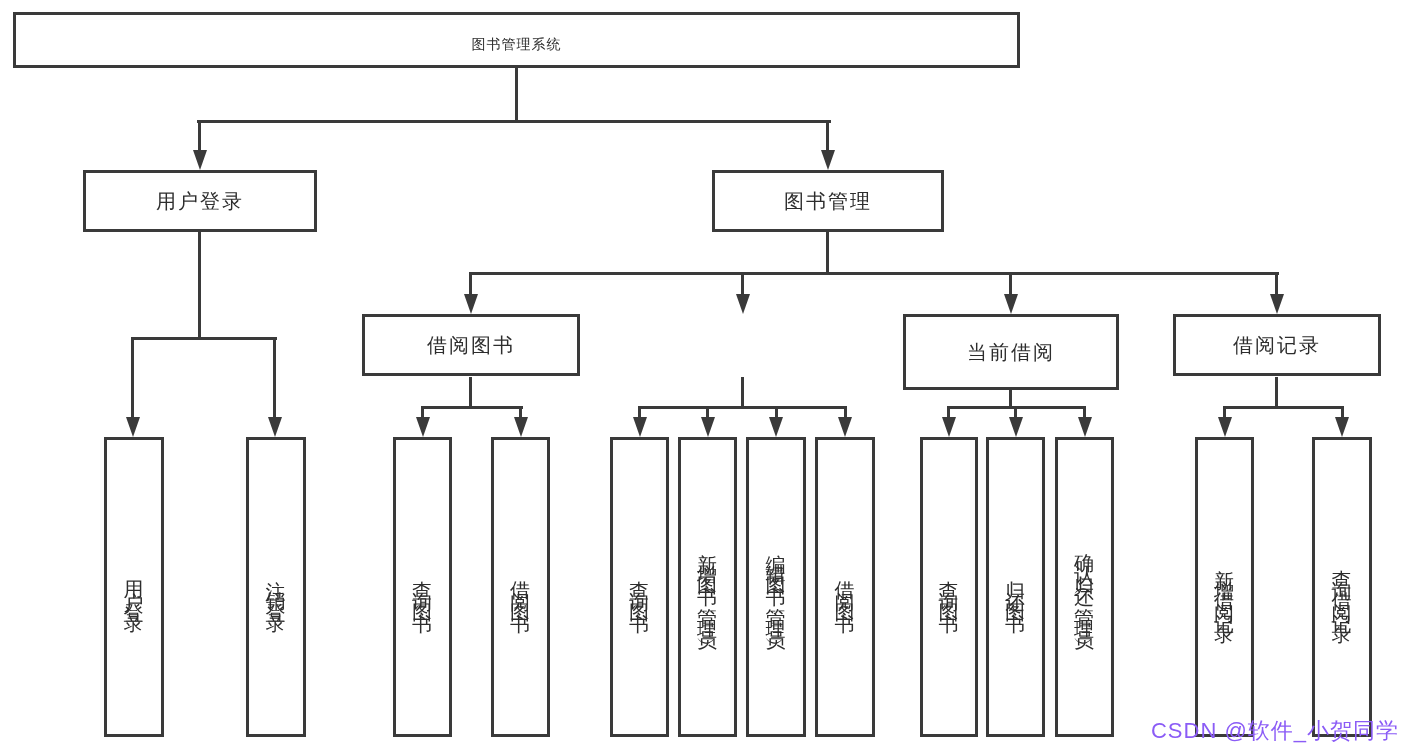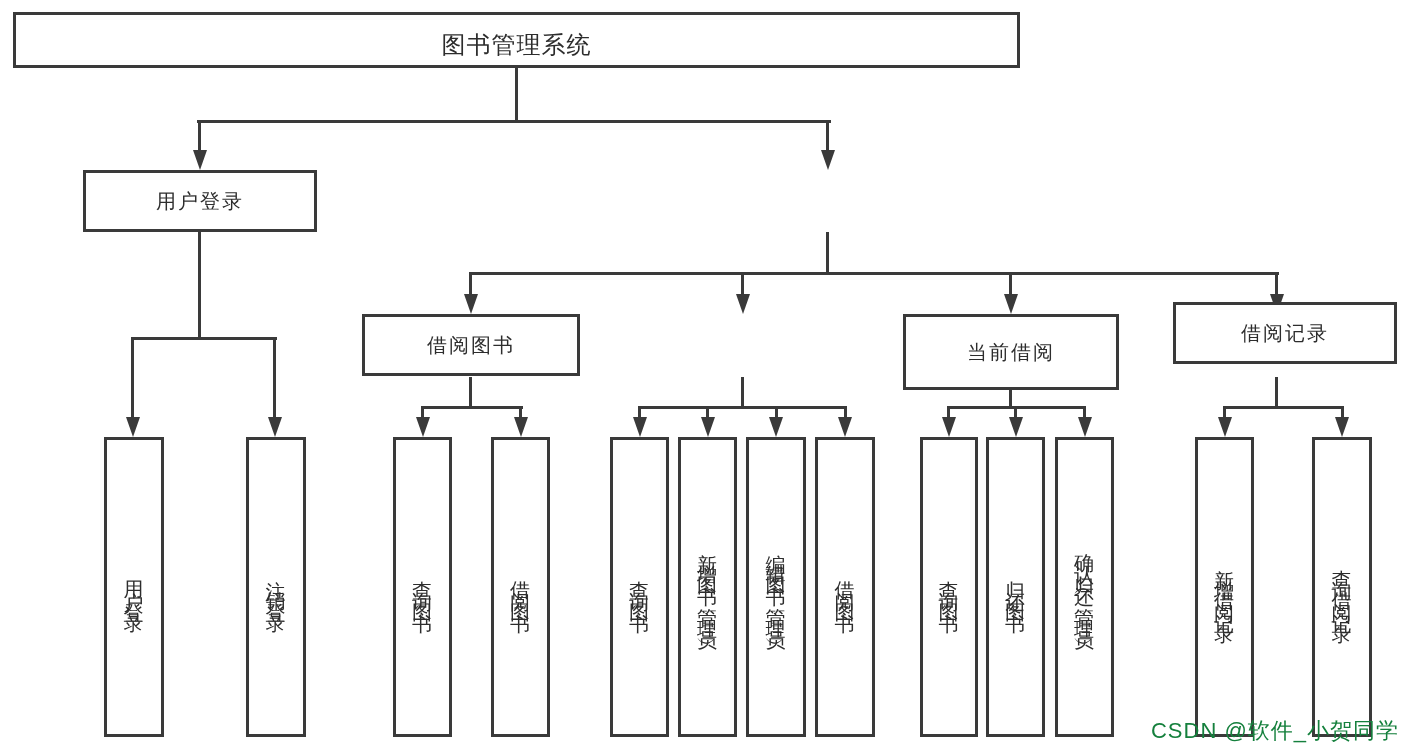--- a/index.html
+++ b/index.html
@@ -25,34 +25,34 @@
   .box{
     position:absolute;
     background:#ffffff;
     border:3px solid #3a3a3a;
     display:flex;align-items:center;justify-content:center;
     box-sizing:border-box;
   }
   .hbox .lbl{
     font-size:20px;letter-spacing:2px;white-space:nowrap;
   }
-  .root-box .lbl{font-size:24px;letter-spacing:1px;margin-top:10px;}
+  .root-box .lbl{font-size:14px;letter-spacing:1px;margin-top:10px;}
   .leaf .lbl{
     writing-mode:vertical-rl;
     text-orientation:mixed;
     font-size:20px;
     letter-spacing:11px;
     line-height:1;
     white-space:nowrap;
   }
   .wm{
     position:absolute;
     right:6px;bottom:1px;
     font-size:22px;
-    color:#15803d;
+    color:#8b5cf6;
     letter-spacing:1px;
     white-space:nowrap;
     z-index:5;
   }
 </style>
 </head>
 <body>
 
 <div class="canvas">
 
@@ -115,28 +115,31 @@
   <div class="arr" style="left:1224.5px;top:417px"></div>
   <div class="arr" style="left:1342px;top:417px"></div>
 
   <div class="box hbox root-box" style="left:13px;top:12px;width:1007px;height:56px">
     <span class="lbl">图书管理系统</span>
   </div>
 
   <div class="box hbox" style="left:83px;top:170px;width:234px;height:62px">
     <span class="lbl">用户登录</span>
   </div>
+  <div class="box hbox" style="left:712px;top:170px;width:232px;height:62px">
+    <span class="lbl">图书管理</span>
+  </div>
 
   <div class="box hbox" style="left:362px;top:314px;width:218px;height:62px">
     <span class="lbl">借阅图书</span>
   </div>
   <div class="box hbox" style="left:903px;top:314px;width:216px;height:76px">
     <span class="lbl">当前借阅</span>
   </div>
-  <div class="box hbox" style="left:1173px;top:302px;width:224px;height:62px">
+  <div class="box hbox" style="left:1173px;top:314px;width:208px;height:62px">
     <span class="lbl">借阅记录</span>
   </div>
 
   <div class="box leaf" style="left:104px;top:437px;width:60px;height:300px">
     <span class="lbl">用户登录</span>
   </div>
   <div class="box leaf" style="left:246px;top:437px;width:60px;height:300px">
     <span class="lbl">注销登录</span>
   </div>
 

